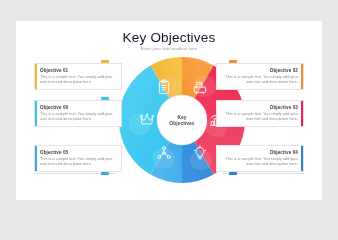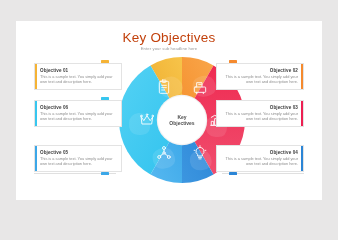--- a/index.html
+++ b/index.html
@@ -25,21 +25,21 @@
 
   
   #slide-title {
     position: absolute;
     left: 0;
     top: 9px;
     width: 306px;
     text-align: center;
     font-size: 13.5px;
     font-weight: 400;
-    color: #c2410c;
+    color: #0f172a;
     letter-spacing: 0.2px;
   }
   #slide-subtitle {
     position: absolute;
     left: 0;
     top: 25px;
     width: 306px;
     text-align: center;
     font-size: 4.2px;
     color: #9a9a9a;

